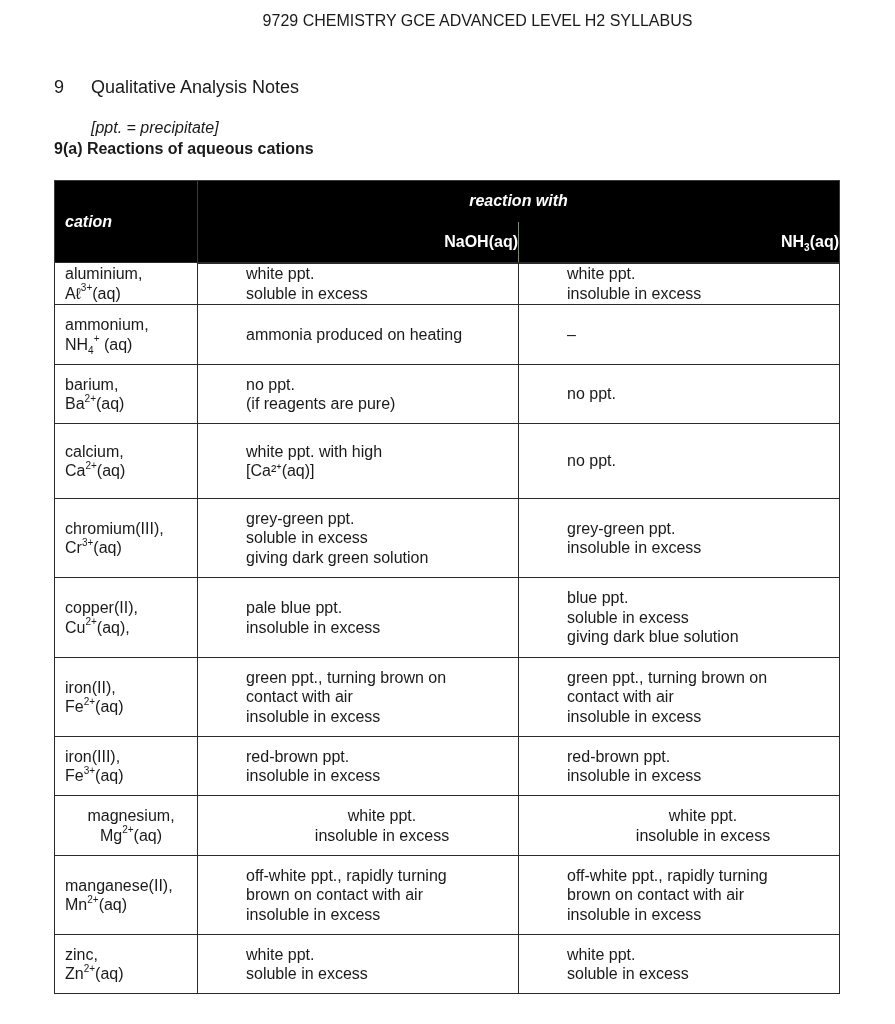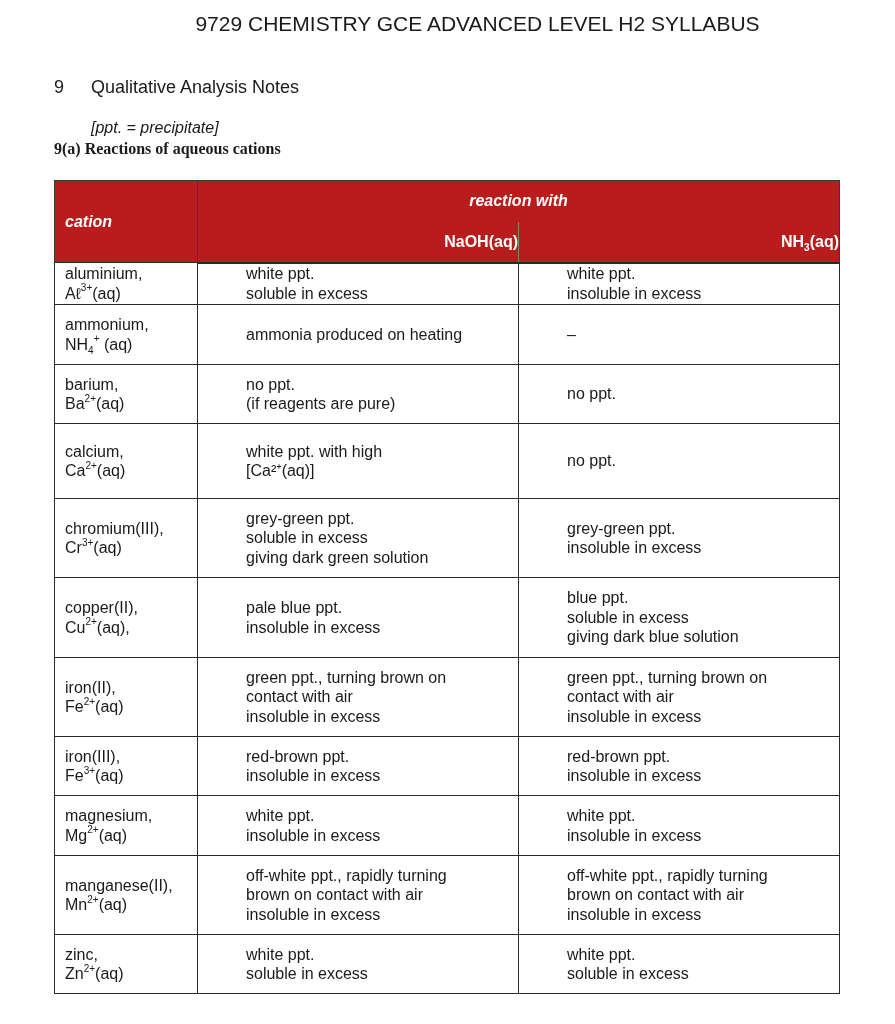--- a/index.html
+++ b/index.html
@@ -2,41 +2,41 @@
 <html><head>
 <meta charset="utf-8">
 <style>
   html, body { margin: 0; padding: 0; background: #ffffff; }
   body {
     width: 895px; height: 1024px; position: relative; overflow: hidden;
     font-family: "Liberation Sans", sans-serif; color: #1a1a1a;
   }
   .running-header {
     position: absolute; top: 12px; left: 0; width: 895px;
-    text-align: center; font-size: 21px; padding-left: 60px; box-sizing: border-box;
+    text-align: center; font-size: 16px; padding-left: 60px; box-sizing: border-box;
   }
   .section-heading {
     position: absolute; top: 77px; left: 54px; font-size: 18px; font-weight: normal;
   }
   .section-num { display: inline-block; width: 37px; }
   .section-note {
     position: absolute; top: 99px; left: 91px; font-size: 16px; font-style: italic; margin-top: 20px;
   }
   .subsection-heading {
-    position: absolute; top: 140px; left: 54px; font-size: 16px; font-weight: bold; font-family: Liberation Serif, serif;
+    position: absolute; top: 140px; left: 54px; font-size: 16px; font-weight: bold;
   }
   table.qa {
     position: absolute; top: 180px; left: 54px; width: 785px;
     border-collapse: collapse; table-layout: fixed; font-size: 16px;
   }
   table.qa col.c1 { width: 143px; }
   table.qa col.c2 { width: 321px; }
   table.qa col.c3 { width: 321px; }
   table.qa th {
-    background: #b91c1c; color: #ffffff; font-weight: bold;
+    background: #000000; color: #ffffff; font-weight: bold;
     border-left: 1px solid #3a3a3a; border-right: 1px solid #3a3a3a;
     padding: 0;
   }
   table.qa thead tr.top th { border-top: 1.5px solid #3a3a3a; }
   table.qa thead tr.bottom th { border-bottom: 2px solid #2a2a2a; }
   th.cation-head {
     text-align: left; font-style: italic; padding-left: 10px !important;
     vertical-align: middle; height: 81px; margin-top: 35px;
   }
   th.reaction-head { font-style: italic; height: 40px; text-align: center; vertical-align: middle; }
@@ -195,21 +195,21 @@
     <td class="naoh">
           <span class="line">red-brown ppt.</span>
           <span class="line">insoluble in excess</span>
         </td>
     <td class="nh3">
           <span class="line">red-brown ppt.</span>
           <span class="line">insoluble in excess</span>
         </td>
   </tr>
 
-  <tr style="height: 60px;">
+  <tr style="height: 60px; text-align: center;">
     <td class="cation">
       <span class="line">magnesium,</span>
       <span class="line"><span>Mg</span><sup>2+</sup><span>(aq)</span></span>
     </td>
     <td class="naoh">
           <span class="line">white ppt.</span>
           <span class="line">insoluble in excess</span>
         </td>
     <td class="nh3">
           <span class="line">white ppt.</span>

